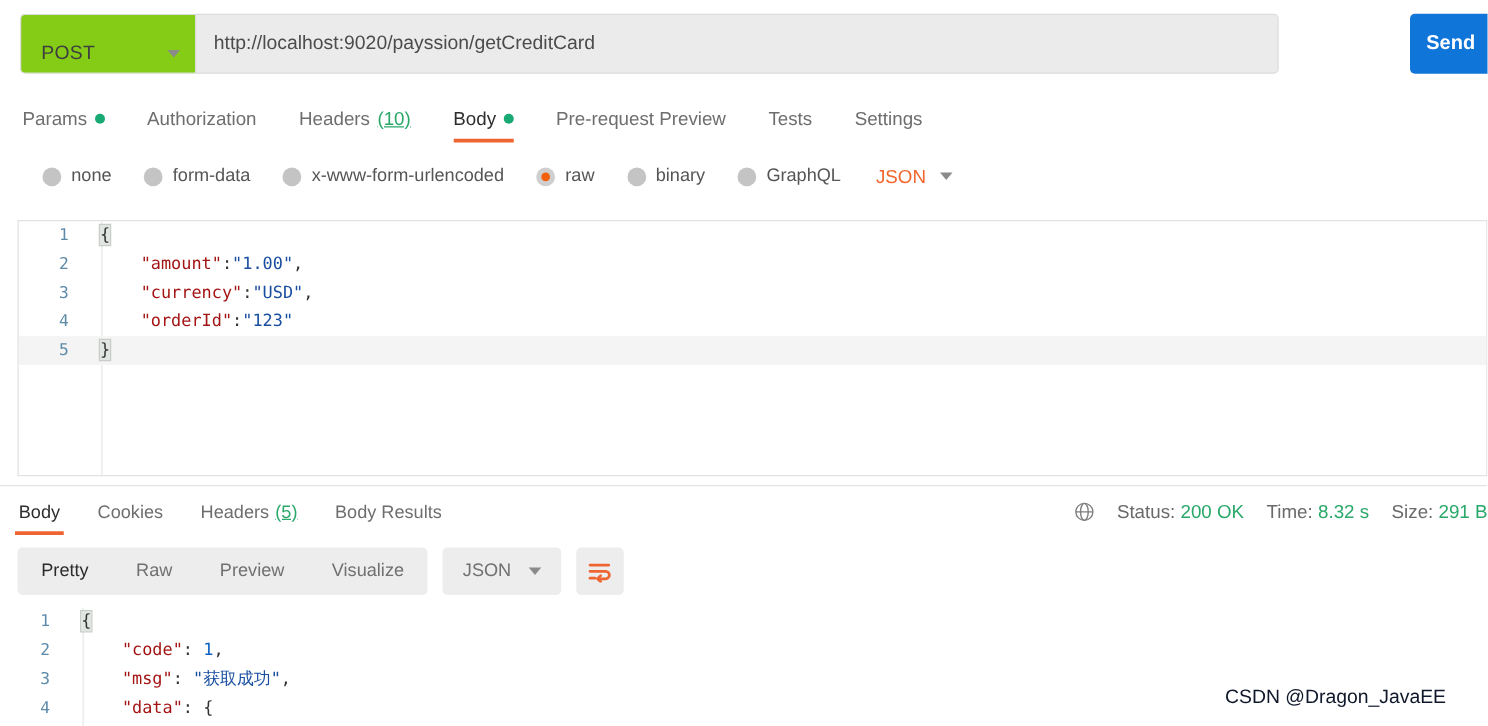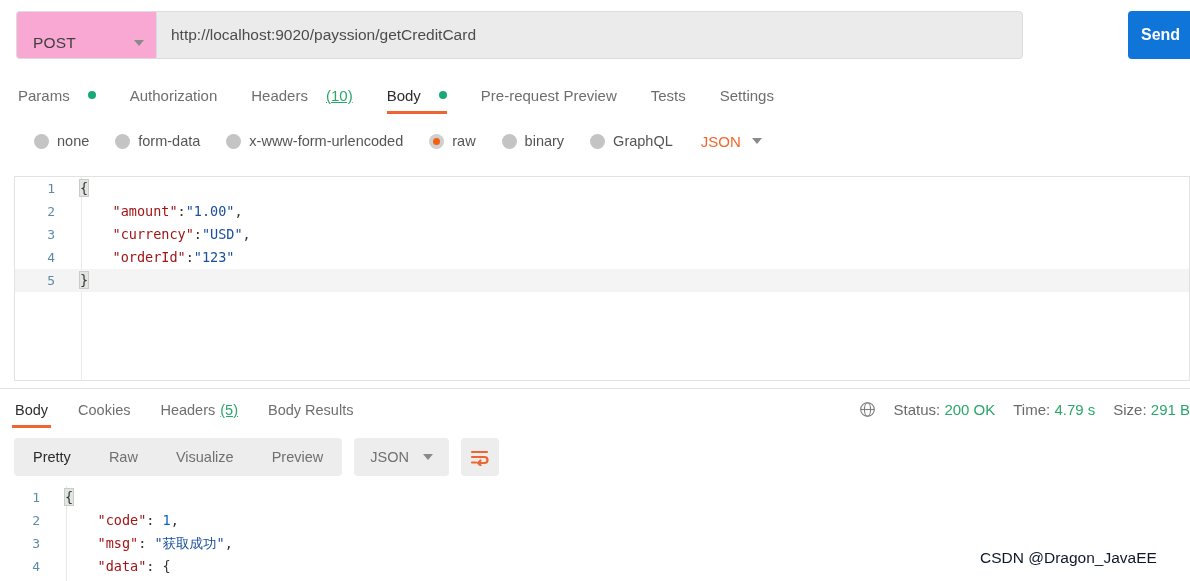--- a/index.html
+++ b/index.html
@@ -26,21 +26,21 @@
     left: 0; top: 0;
     width: 1190px; height: 70px;
     display: flex;
     align-items: center;
   }
 
   .method-box {
     margin-left: 16px;
     width: 140px;
     height: 48px;
-    background: #f9a8d4;
+    background: #84cc16;
     border: 1px solid #dcdcdc;
     border-right: none;
     border-radius: 4px 0 0 4px;
     display: flex;
     align-items: center;
     padding: 15px 12px 0 16px;
     cursor: pointer;
   }
   .method-label {
     font-size: 15.5px;
@@ -95,21 +95,21 @@
     width: 1190px; height: 40px;
     display: flex;
     align-items: flex-start;
     padding-left: 18px;
   }
   .req-tab {
     position: relative;
     height: 38px;
     display: flex;
     align-items: center;
-    gap: 18px;
+    gap: 6px;
     margin-right: 34px;
     cursor: pointer;
     font-size: 15px;
     color: #6e6e6e;
     white-space: nowrap;
   }
   .req-tab.active { color: #2e2e2e; }
   .req-tab.active::after {
     content: "";
     position: absolute;
@@ -466,30 +466,30 @@
       </div>
     </div>
 
   <div class="resp-meta">
     <svg class="globe" viewBox="0 0 20 20">
       <circle cx="10" cy="10" r="8" fill="none" stroke="#7d7d7d" stroke-width="1.3"></circle>
       <ellipse cx="10" cy="10" rx="3.6" ry="8" fill="none" stroke="#7d7d7d" stroke-width="1.3"></ellipse>
       <line x1="2" y1="10" x2="18" y2="10" stroke="#7d7d7d" stroke-width="1.3"></line>
     </svg>
     <span><span>Status:</span> <span class="meta-val">200 OK</span></span>
-    <span><span>Time:</span> <span class="meta-val">4.79 s</span></span>
+    <span><span>Time:</span> <span class="meta-val">8.32 s</span></span>
     <span><span>Size:</span> <span class="meta-val">291 B</span></span>
   </div>
 
   <div class="viewer-bar">
     <div class="seg-group" id="seg-group">
         <div class="seg active">Pretty</div>
         <div class="seg">Raw</div>
+        <div class="seg">Preview</div>
         <div class="seg">Visualize</div>
-        <div class="seg">Preview</div>
       </div>
     <div class="fmt-group">
       <span class="fmt-txt">JSON</span>
       <span class="caret"></span>
     </div>
     <div class="wrap-btn">
       <svg width="20" height="18" viewBox="0 0 20 18">
         <line x1="2" y1="4" x2="17" y2="4" stroke="#ef6532" stroke-width="2.2" stroke-linecap="round"></line>
         <path d="M2 9 H14.5 a3 3 0 0 1 0 6 H8.5" fill="none" stroke="#ef6532" stroke-width="2.2" stroke-linecap="round"></path>
         <polyline points="10.5,12.5 8,15 10.5,17.3" fill="none" stroke="#ef6532" stroke-width="2.2" stroke-linecap="round" stroke-linejoin="round"></polyline>

